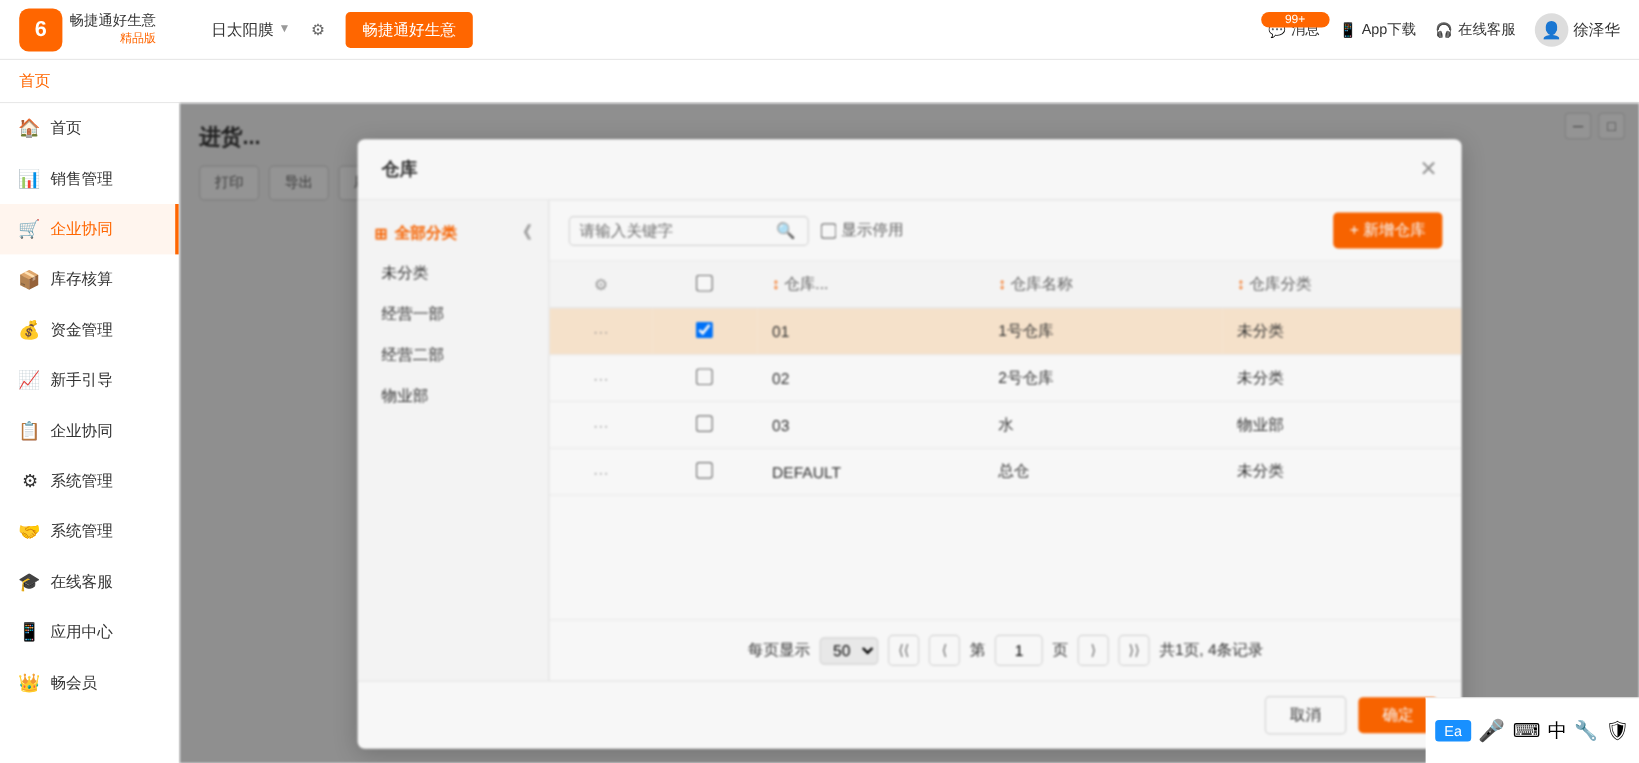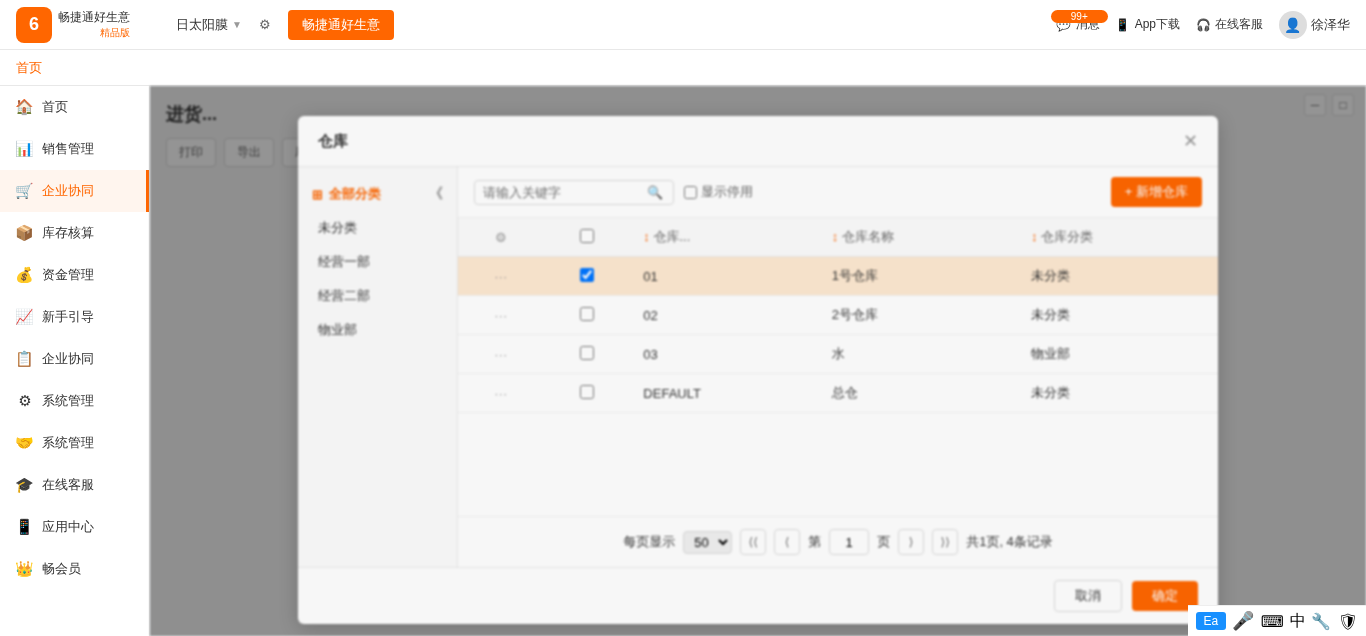--- a/index.html
+++ b/index.html
@@ -468,20 +468,20 @@
       </div>
     </div>
 
     <div class="content-close-btns">
       <button class="win-btn">─</button>
       <button class="win-btn">□</button>
     </div>
   </div>
 </div>
 
-<div style="position:fixed;bottom:0;right:0;background:#fff;border-top:1px solid #eee;display:flex;align-items:center;padding:4px 8px;gap:6px;z-index:200;">
+<div style="position:fixed;bottom:0;right:0;background:#fff;border-top:1px solid #eee;display:flex;align-items:center;padding:16px 8px;gap:6px;z-index:200;">
   <span style="background:#1890ff;color:#fff;padding:2px 8px;border-radius:3px;font-size:12px;">Ea</span>
   <span style="font-size:18px;cursor:pointer;">🎤</span>
   <span style="font-size:16px;cursor:pointer;">⌨</span>
   <span style="font-size:16px;cursor:pointer;">中</span>
   <span style="font-size:16px;cursor:pointer;">🔧</span>
   <span style="font-size:16px;cursor:pointer;">🛡</span>
 </div>
 
 </body></html>

